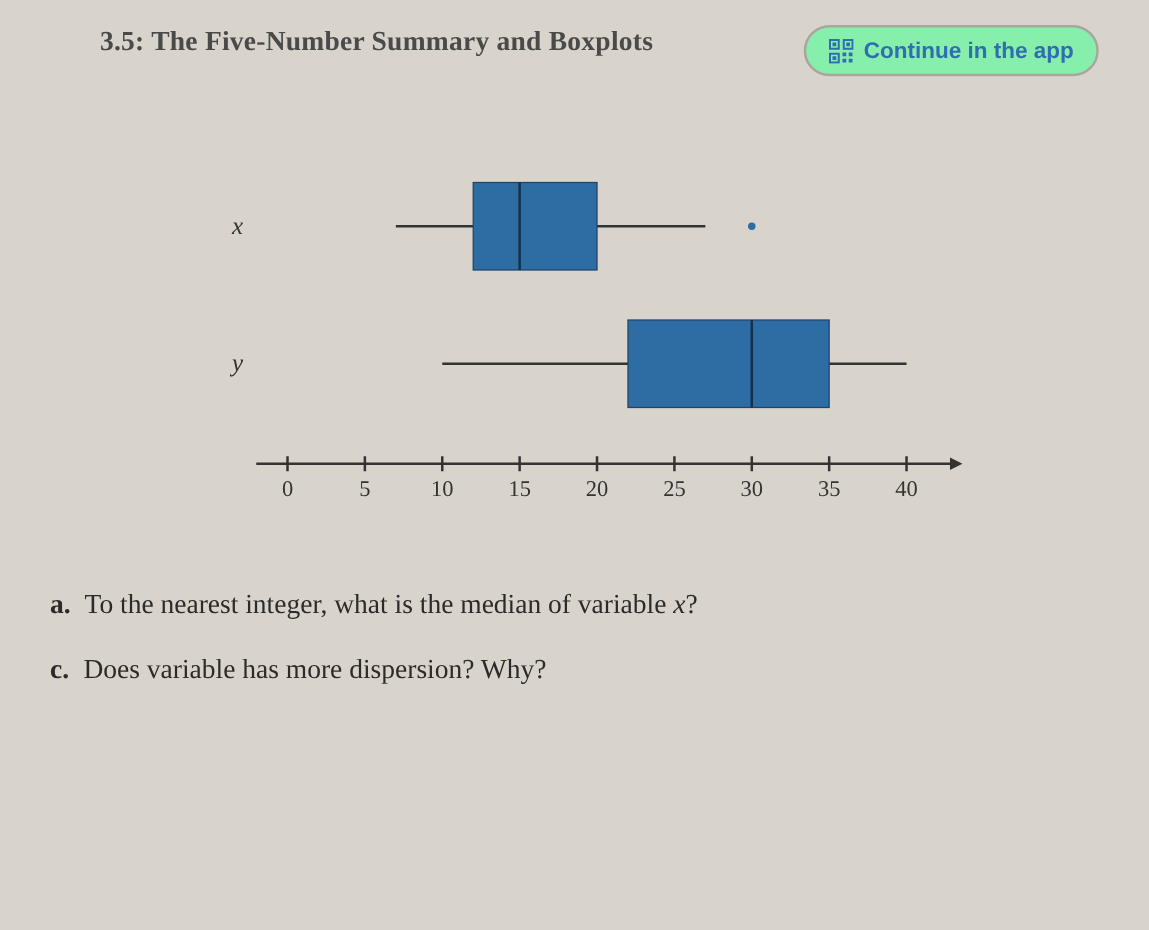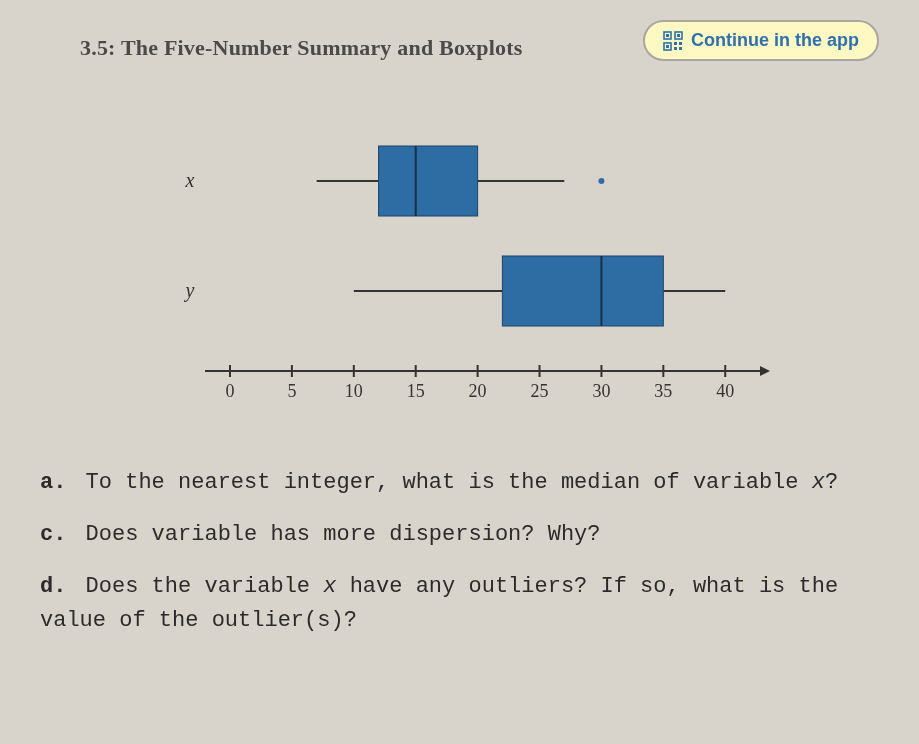--- a/index.html
+++ b/index.html
@@ -14,58 +14,58 @@
   }
   .page {
     width: 919px;
     height: 744px;
     box-sizing: border-box;
     padding: 20px 40px 0 40px;
     position: relative;
   }
   .header {
     display: flex;
-    align-items: flex-end;
+    align-items: flex-start;
     justify-content: space-between;
     margin-bottom: 40px;
   }
   .title {
     font-weight: bold;
     font-size: 22px;
     color: #4a4a4a;
     letter-spacing: 0.2px;
     margin-left: 40px;
   }
   .continue-btn {
     display: inline-flex;
     align-items: center;
     gap: 8px;
     border: 2px solid #a9a6a0;
-    background: #fef9c3;
+    background: #86efac;
     color: #2f6fb0;
     font-family: Arial, Helvetica, sans-serif;
     font-weight: bold;
     font-size: 18px;
     padding: 8px 18px;
     border-radius: 26px;
     cursor: pointer;
   }
   .qr-icon svg { display: block; }
   .chart-area {
     position: relative;
     width: 620px;
     height: 320px;
     margin: 0 auto 45px auto;
   }
   .questions {
     font-size: 22px;
     line-height: 1.55;
     padding: 0 30px;
   }
-  .questions li { margin-bottom: 18px; font-family: Liberation Mono, monospace; }
+  .questions li { margin-bottom: 18px; }
   .q-label { font-weight: bold; margin-right: 6px; }
   .ital { font-style: italic; }
   ol.q { list-style: none; padding: 0; margin: 0; }
 </style>
 </head>
 <body>
 
 <div class="page">
 
   <div class="header">
@@ -127,19 +127,15 @@
 
   <ol class="q questions">
     <li>
       <span class="q-label">a.</span>
       <span>To the nearest integer, what is the median of variable </span><span class="ital">x</span><span>?</span>
     </li>
     <li>
       <span class="q-label">c.</span>
       <span>Does variable has more dispersion? Why?</span>
     </li>
-    <li>
-      <span class="q-label">d.</span>
-      <span>Does the variable </span><span class="ital">x</span><span> have any outliers? If so, what is the value of the outlier(s)?</span>
-    </li>
   </ol>
 
 </div>
 
 </body></html>

